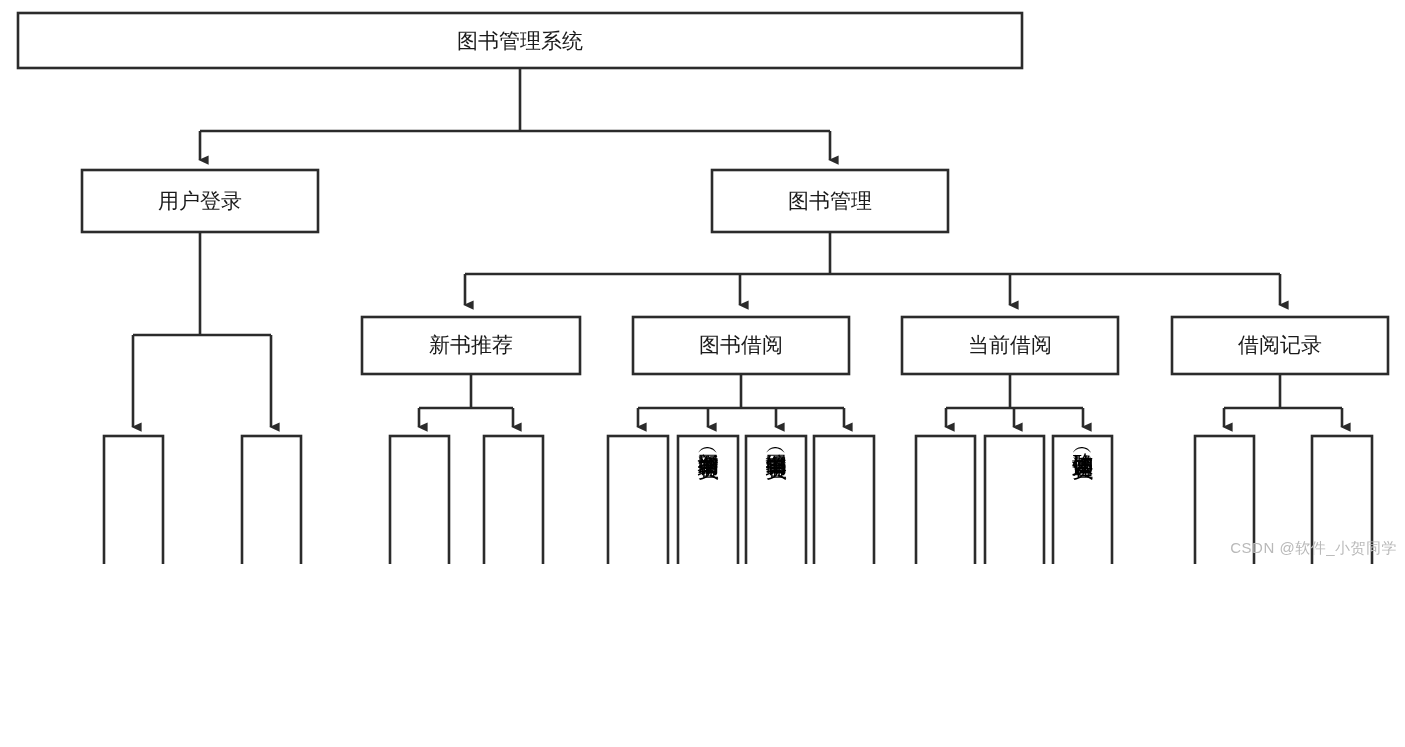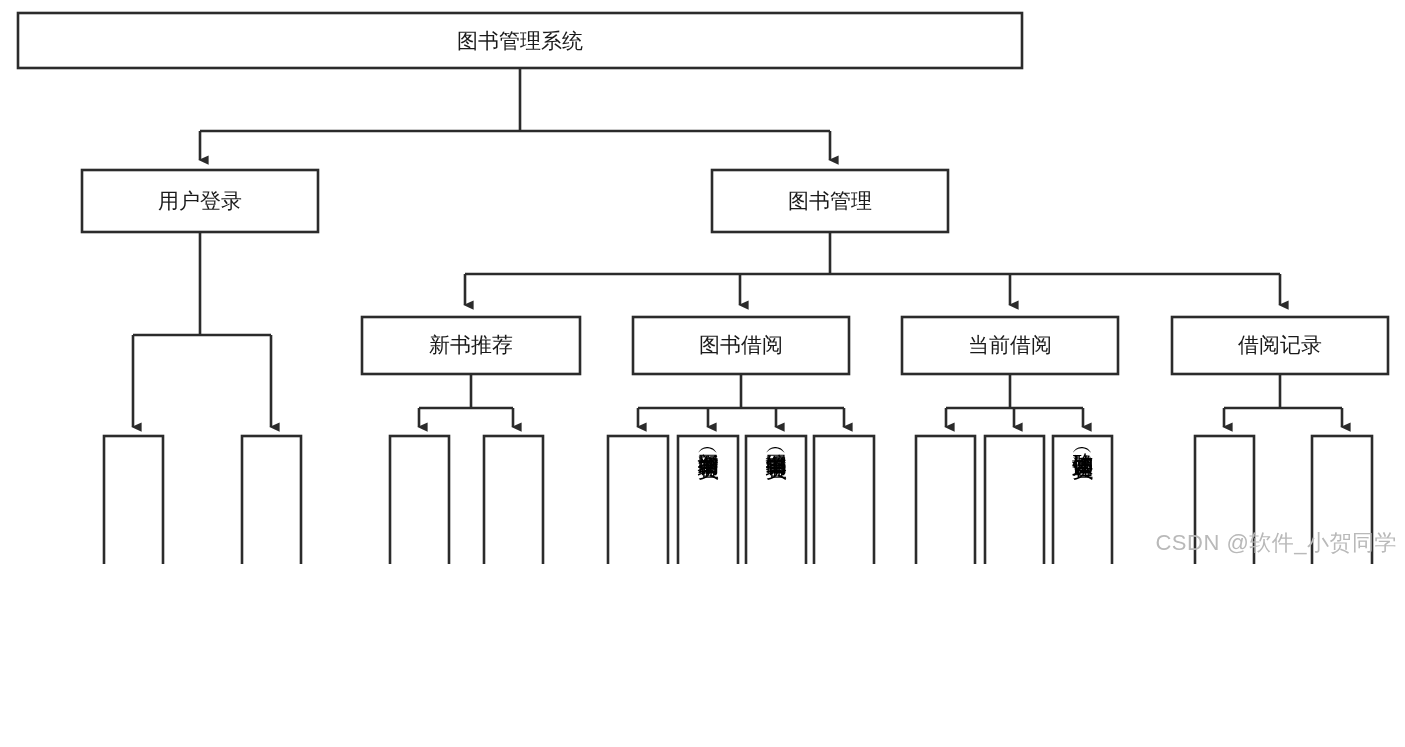--- a/index.html
+++ b/index.html
@@ -66,21 +66,21 @@
   }
   .leaf-inner {
     display: block;
     text-align: center;
   }
   .watermark {
     position: absolute;
     right: 8px;
     bottom: 6px;
     font-family: "Liberation Sans", "DejaVu Sans", sans-serif;
-    font-size: 22px;
+    font-size: 15px;
     color: #b9b9b9;
     letter-spacing: 0.5px;
     white-space: nowrap;
     user-select: none;
   }
 </style>
 </head>
 <body>
 
 <div id="diagram-root">

